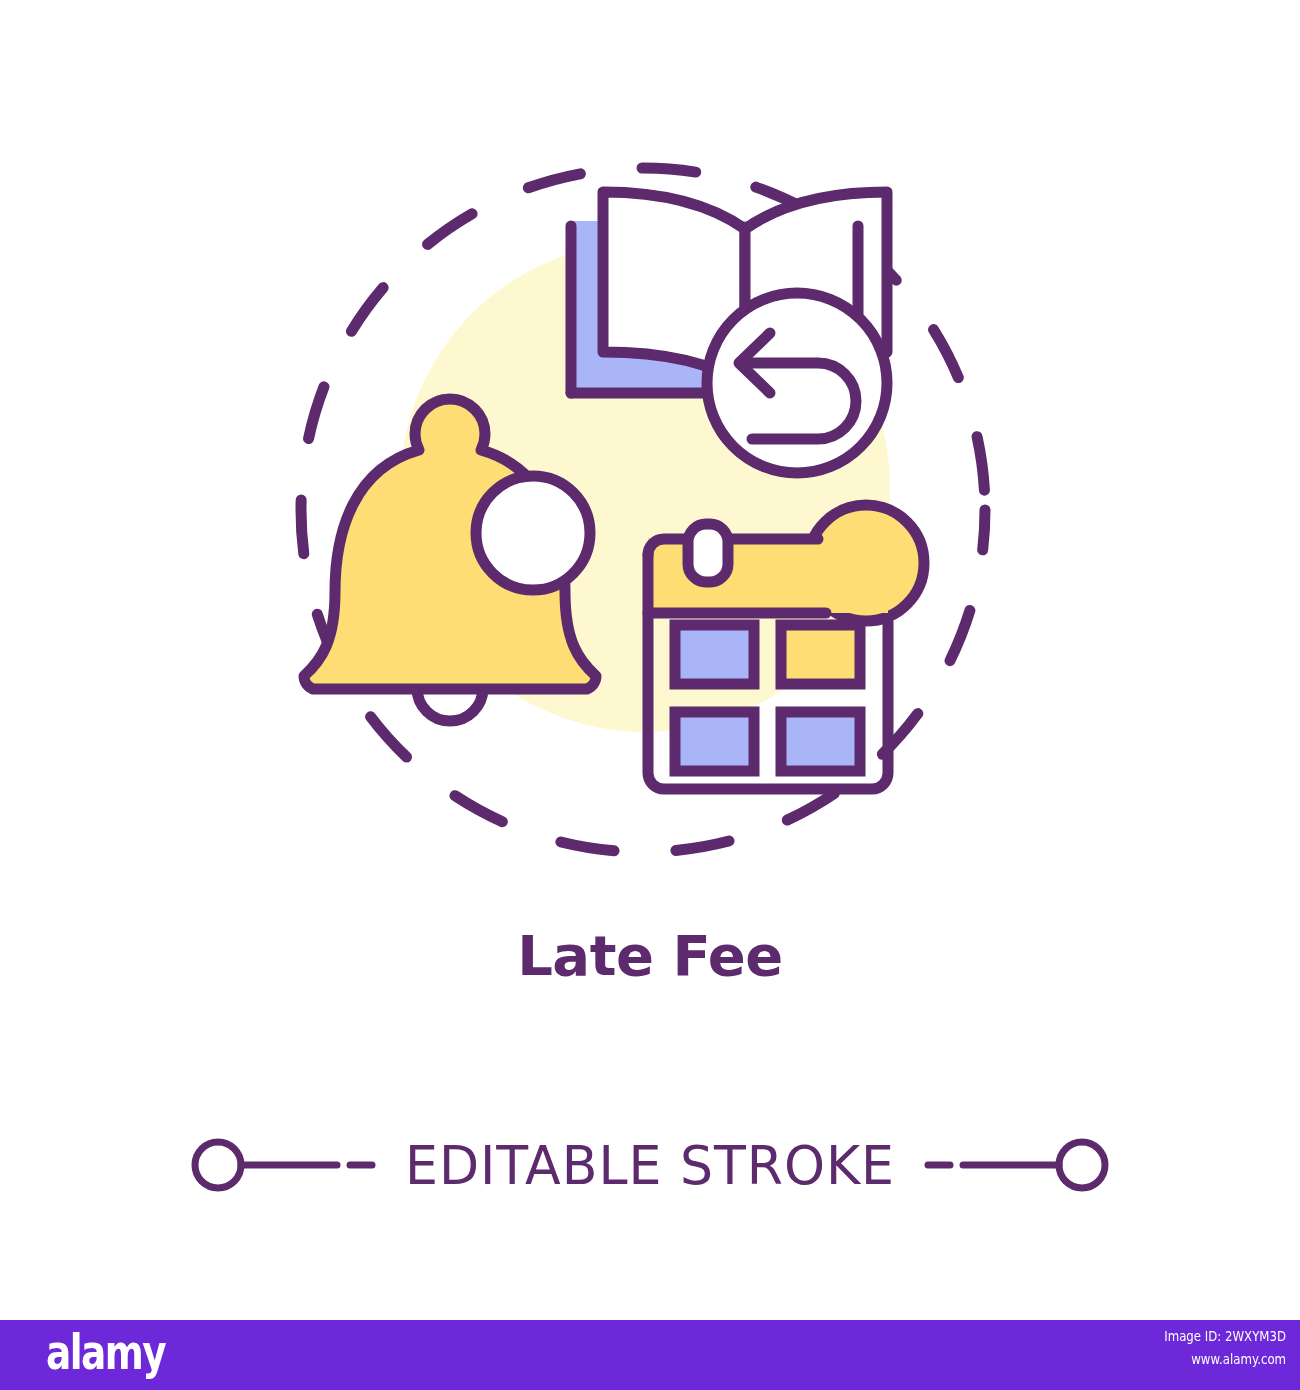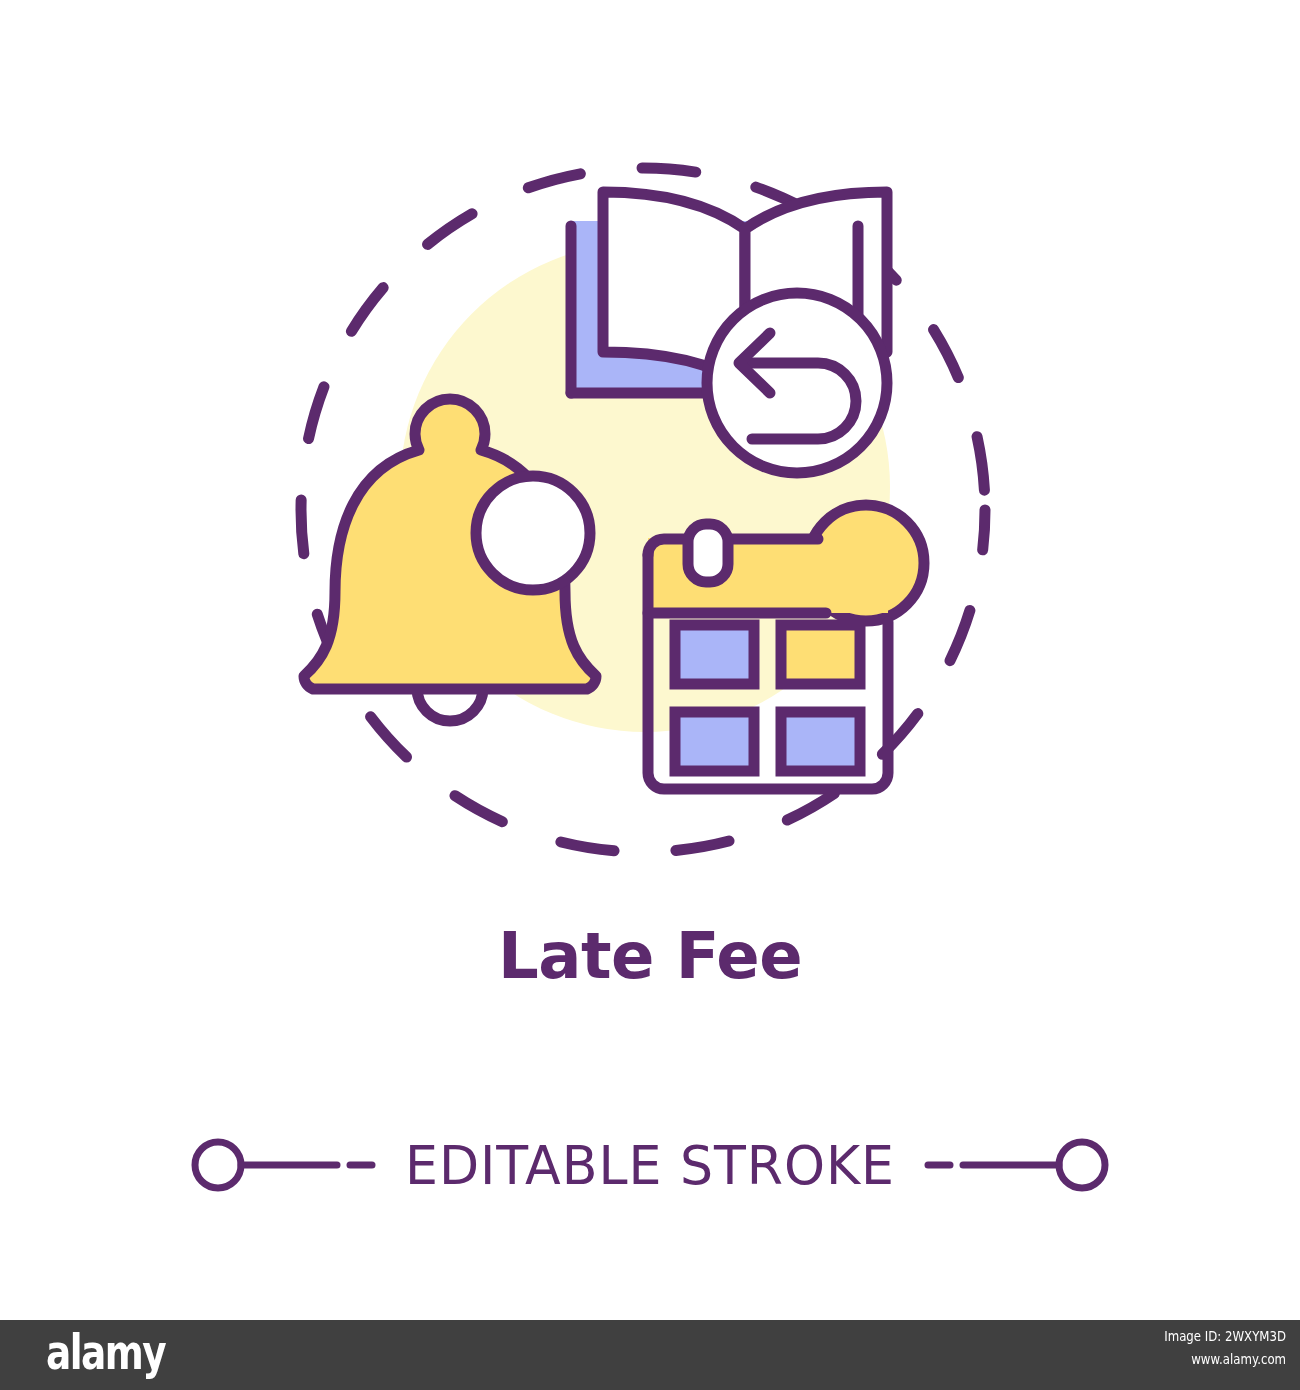--- a/index.html
+++ b/index.html
@@ -26,39 +26,39 @@
   #title-block {
     position: absolute;
     left: 0;
     top: 908px;
     width: 1300px;
     text-align: center;
   }
   #title-block .title-line {
     color: #5C2A6D;
     font-family: "DejaVu Sans", sans-serif;
-    font-size: 64px;
+    font-size: 56px;
     font-weight: 600;
     line-height: 96px;
     letter-spacing: -0.5px;
   }
   #stroke-bar {
     position: absolute;
     left: 0;
     top: 1120px;
     width: 1300px;
     height: 90px;
   }
   #footer {
     position: absolute;
     left: 0;
     top: 1320px;
     width: 1300px;
     height: 70px;
-    background: #404040;
+    background: #6d28d9;
   }
   #footer .brand {
     position: absolute;
     left: 46px;
     top: 4px;
     color: #ffffff;
     font-family: "DejaVu Sans", sans-serif;
     font-weight: bold;
     font-size: 48px;
     letter-spacing: -2px;

